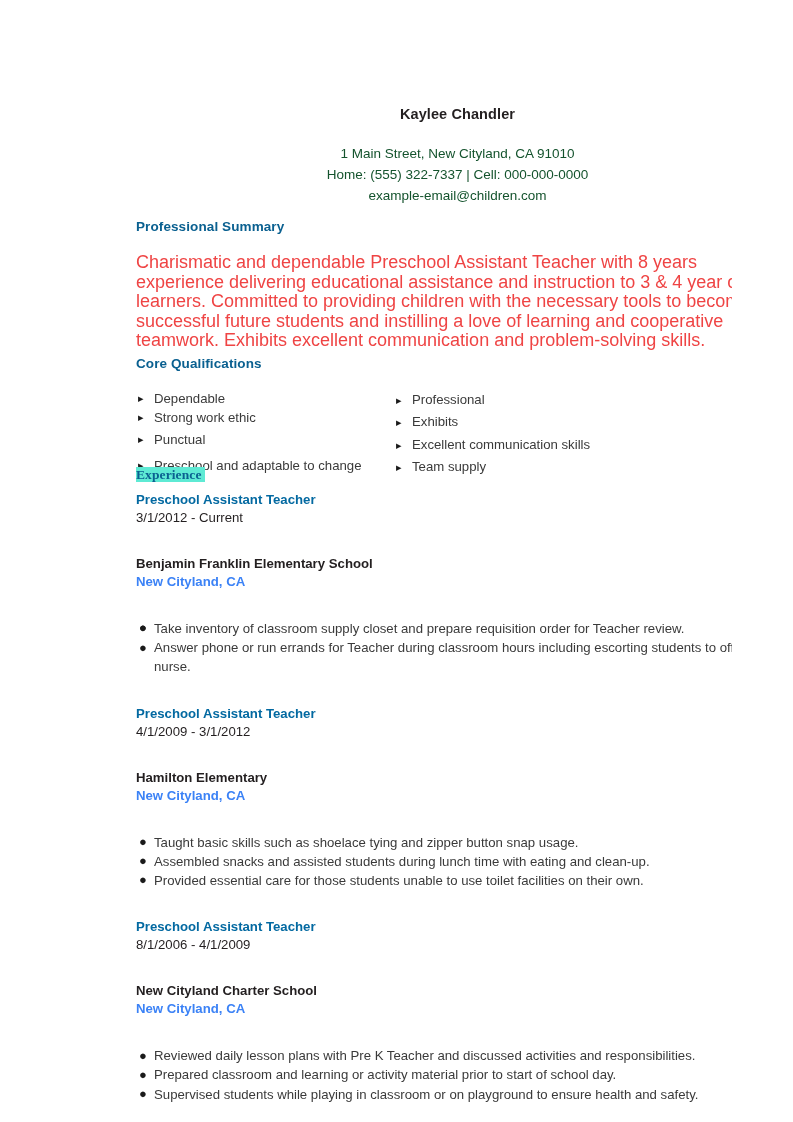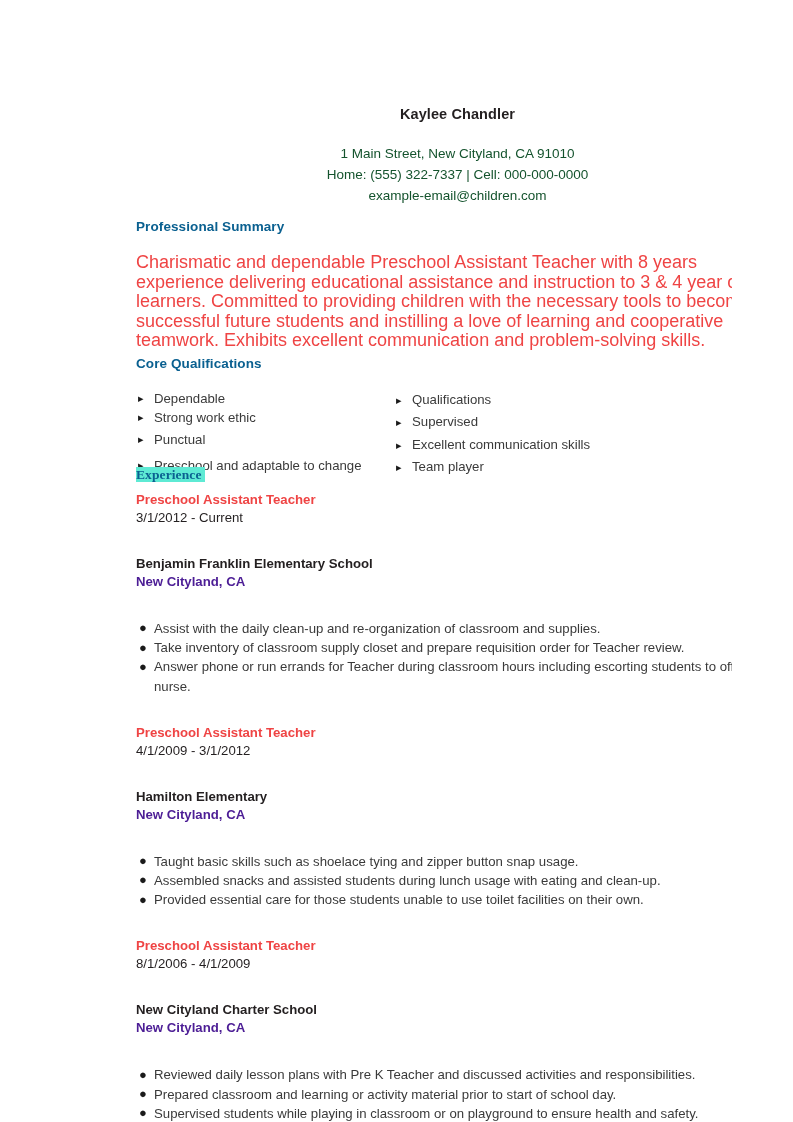--- a/index.html
+++ b/index.html
@@ -110,40 +110,40 @@
     padding-right: 4px;
     z-index: 5;
     font-family: Liberation Serif, serif;
   }
 
   
   .job { margin-top: 8px; }
   .job-title {
     font-size: 13.2px;
     font-weight: bold;
-    color: #ef4444;
+    color: #0369a1;
     line-height: 18px;
   }
   .job-dates {
     font-size: 13.2px;
     font-weight: normal;
     color: #231f20;
     line-height: 18px;
   }
   .job-company {
     font-size: 13.2px;
     font-weight: bold;
     color: #231f20;
     line-height: 18px;
     margin-top: 28px;
   }
   .job-location {
     font-size: 13.2px;
     font-weight: bold;
-    color: #4c1d95;
+    color: #3b82f6;
     line-height: 18px;
   }
   .job-bullets {
     margin-top: 28px;
   }
   .job-bullet {
     position: relative;
     font-size: 13.2px;
     color: #3a3a3a;
     line-height: 19.2px;
@@ -199,50 +199,49 @@
         </div>
         <div class="qual-item" style="margin-top:7px;">
           <span class="tri">▸</span>
           <span>Preschool and adaptable to change</span>
         </div>
       </div>
 
       <div class="col col-right">
         <div class="qual-item">
           <span class="tri">▸</span>
-          <span>Qualifications</span>
-        </div>
-        <div class="qual-item">
-          <span class="tri">▸</span>
-          <span>Supervised</span>
+          <span>Professional</span>
+        </div>
+        <div class="qual-item">
+          <span class="tri">▸</span>
+          <span>Exhibits</span>
         </div>
         <div class="qual-item">
           <span class="tri">▸</span>
           <span>Excellent communication skills</span>
         </div>
         <div class="qual-item">
           <span class="tri">▸</span>
-          <span>Team player</span>
+          <span>Team supply</span>
         </div>
       </div>
     </div>
 
     
     <div class="section-heading" id="heading-experience">Experience</div>
 
     
     <div class="job">
       <div class="job-title">Preschool Assistant Teacher</div>
       <div class="job-dates">3/1/2012 - Current</div>
       <div class="job-company">Benjamin Franklin Elementary School</div>
       <div class="job-location">New Cityland, CA</div>
       <div class="job-bullets">
         <div class="job-bullet">
           <span class="dot">●</span>
-          <span>Assist with the daily clean-up and re-organization of classroom and supplies.</span>
         </div>
         <div class="job-bullet">
           <span class="dot">●</span>
           <span>Take inventory of classroom supply closet and prepare requisition order for Teacher review.</span>
         </div>
         <div class="job-bullet">
           <span class="dot">●</span>
           <span>Answer phone or run errands for Teacher during classroom hours including escorting students to office or nurse.</span>
         </div>
       </div>
@@ -256,21 +255,21 @@
       <div class="job-dates">4/1/2009 - 3/1/2012</div>
       <div class="job-company">Hamilton Elementary</div>
       <div class="job-location">New Cityland, CA</div>
       <div class="job-bullets">
         <div class="job-bullet">
           <span class="dot">●</span>
           <span>Taught basic skills such as shoelace tying and zipper button snap usage.</span>
         </div>
         <div class="job-bullet">
           <span class="dot">●</span>
-          <span>Assembled snacks and assisted students during lunch usage with eating and clean-up.</span>
+          <span>Assembled snacks and assisted students during lunch time with eating and clean-up.</span>
         </div>
         <div class="job-bullet">
           <span class="dot">●</span>
           <span>Provided essential care for those students unable to use toilet facilities on their own.</span>
         </div>
       </div>
     </div>
 
     <div class="job-spacer-2"></div>
 

